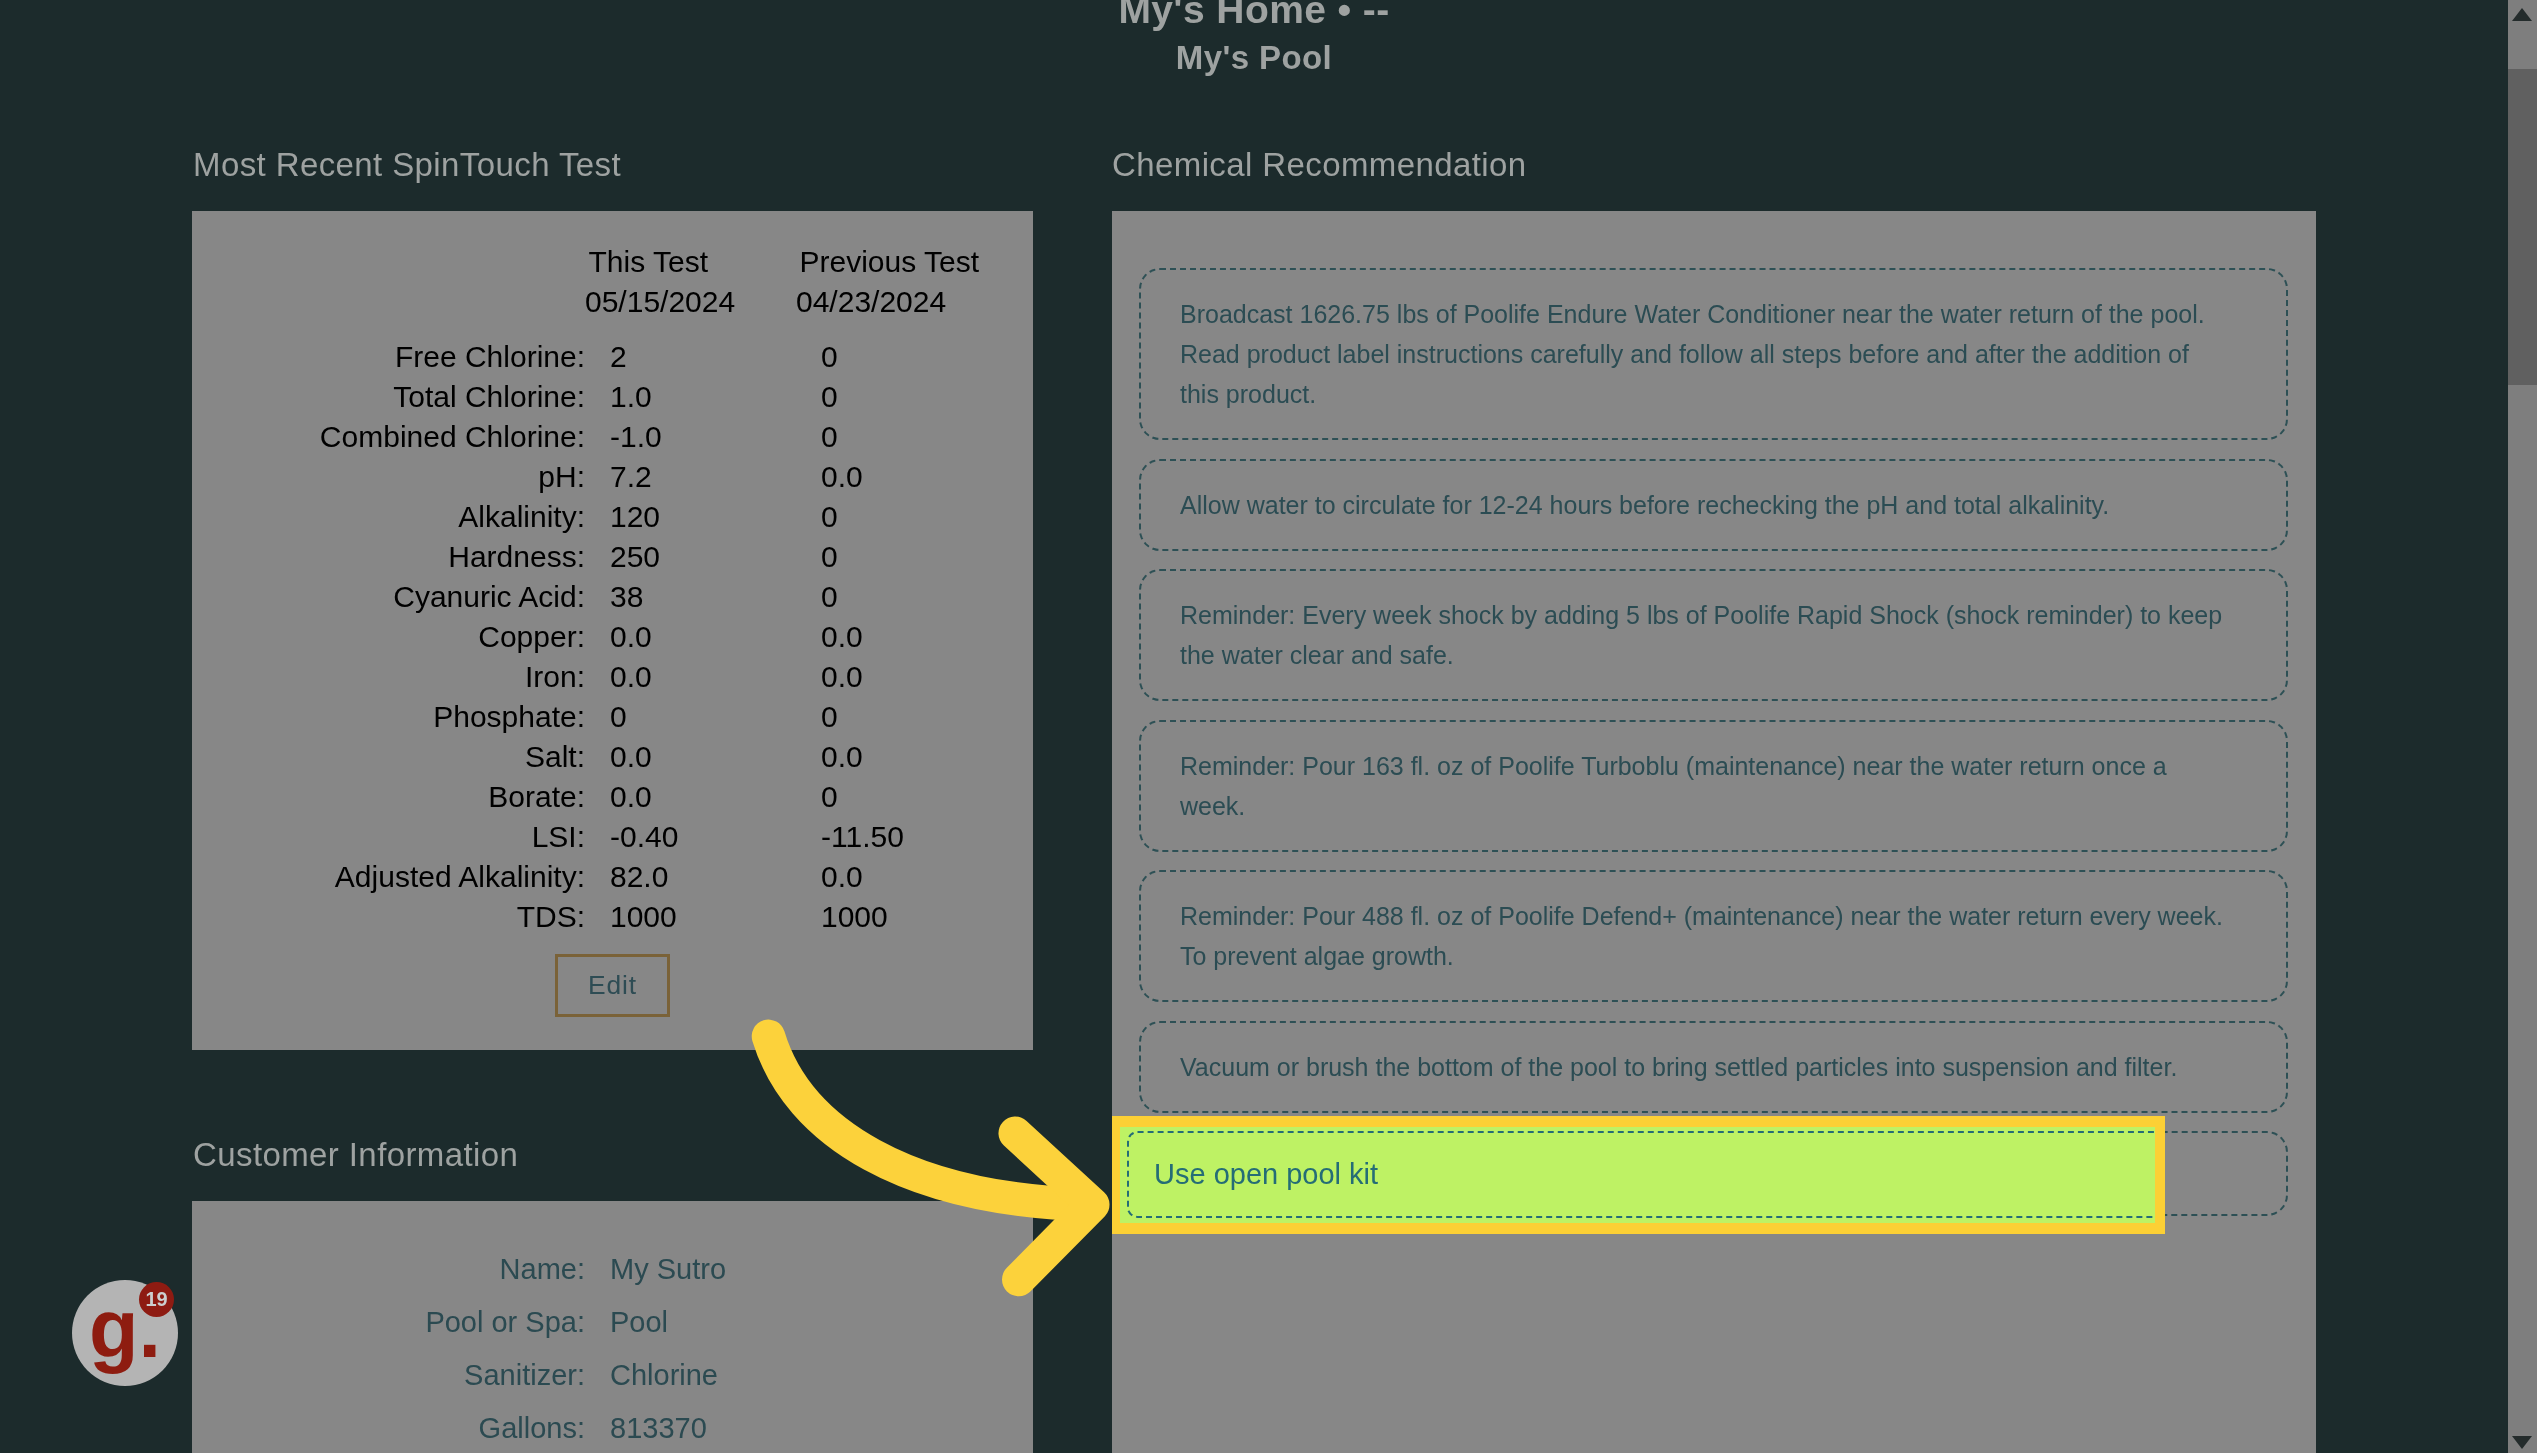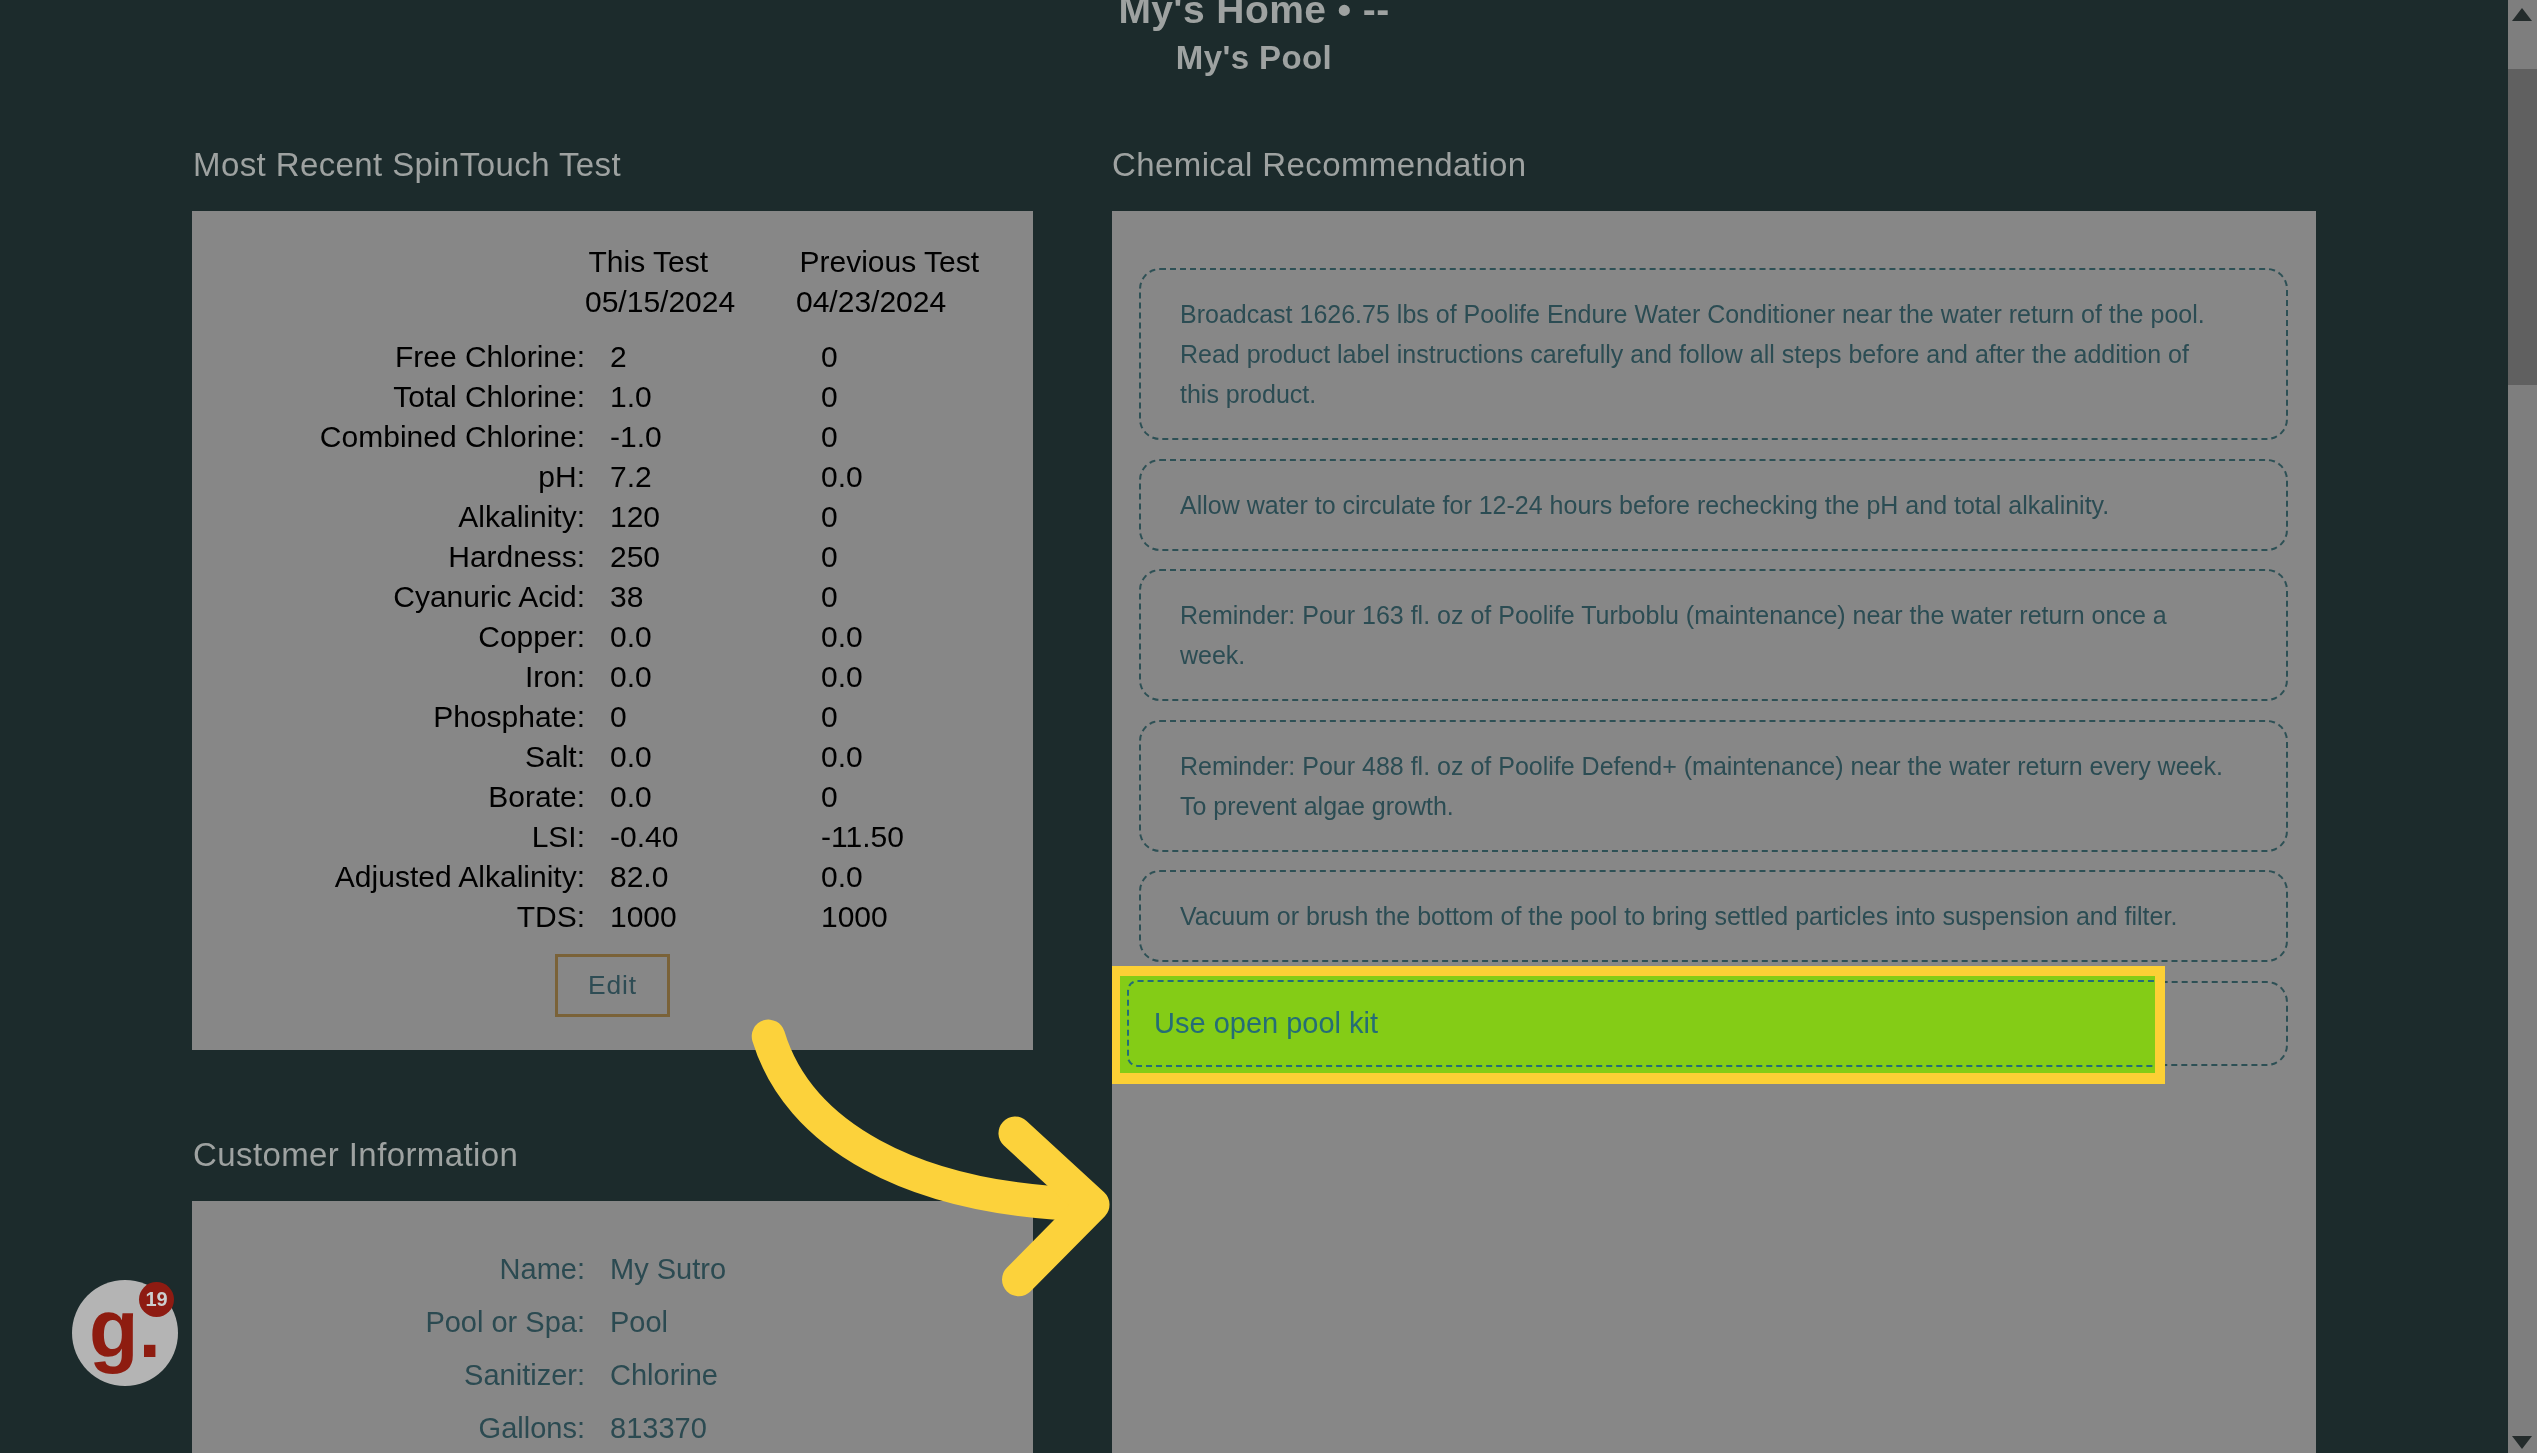--- a/index.html
+++ b/index.html
@@ -52,21 +52,21 @@
   
   .rec-list{padding-top:57px;}
   .rec-box{box-sizing:border-box;margin-left:27px;width:1149px;
     border:2.6px dashed #2d5055;border-radius:21px;
     padding:24px 53px 24px 39px;margin-bottom:18.5px;
     font-size:25px;line-height:40px;color:#2b4c53;}
   .rec-ghost-wrap{position:relative;}
   .rec-ghost{height:85px;padding:0;}
   .hl-overlay{position:absolute;left:-2.6px;top:-15px;width:1056px;height:118px;
     box-sizing:border-box;background:#fcd035;padding:10.6px;z-index:6;}
-  .hl-white{position:relative;width:100%;height:100%;background:#84cc16;overflow:hidden;}
+  .hl-white{position:relative;width:100%;height:100%;background:#bef264;overflow:hidden;}
   .hl-dashed{position:absolute;left:7px;top:4.4px;height:calc(100% - 14px);width:1322px;
     border:2.6px dashed #256d76;border-radius:10.6px;
     display:flex;align-items:center;}
   .hl-text{padding-left:25px;font-size:29px;color:#256d76;}
 
   
   .arrow-svg{left:0;top:0;width:2538px;height:1454px;z-index:10;pointer-events:none;}
 
   
   .scrollbar{right:0;top:0;width:30px;height:1454px;background:#7e7e7e;z-index:20;}
@@ -166,20 +166,21 @@
     </div>
 </div>
 
 <div class="abs sec-title sec-chem">Chemical Recommendation</div>
 
 <div class="abs card card-chem">
   <div class="rec-list">
 
     <div class="rec-box">Broadcast 1626.75 lbs of Poolife Endure Water Conditioner near the water return of the pool. Read product label instructions carefully and follow all steps before and after the addition of this product.</div>
       <div class="rec-box">Allow water to circulate for 12-24 hours before rechecking the pH and total alkalinity.</div>
+      <div class="rec-box">Reminder: Every week shock by adding 5 lbs of Poolife Rapid Shock (shock reminder) to keep the water clear and safe.</div>
       <div class="rec-box">Reminder: Pour 163 fl. oz of Poolife Turboblu (maintenance) near the water return once a week.</div>
       <div class="rec-box">Reminder: Pour 488 fl. oz of Poolife Defend+ (maintenance) near the water return every week. To prevent algae growth.</div>
       <div class="rec-box">Vacuum or brush the bottom of the pool to bring settled particles into suspension and filter.</div>
       <div class="rec-ghost-wrap">
       <div class="rec-box rec-ghost"></div>
       <div class="hl-overlay">
         <div class="hl-white">
           <div class="hl-dashed">
             <span class="hl-text">Use open pool kit</span>
           </div>

